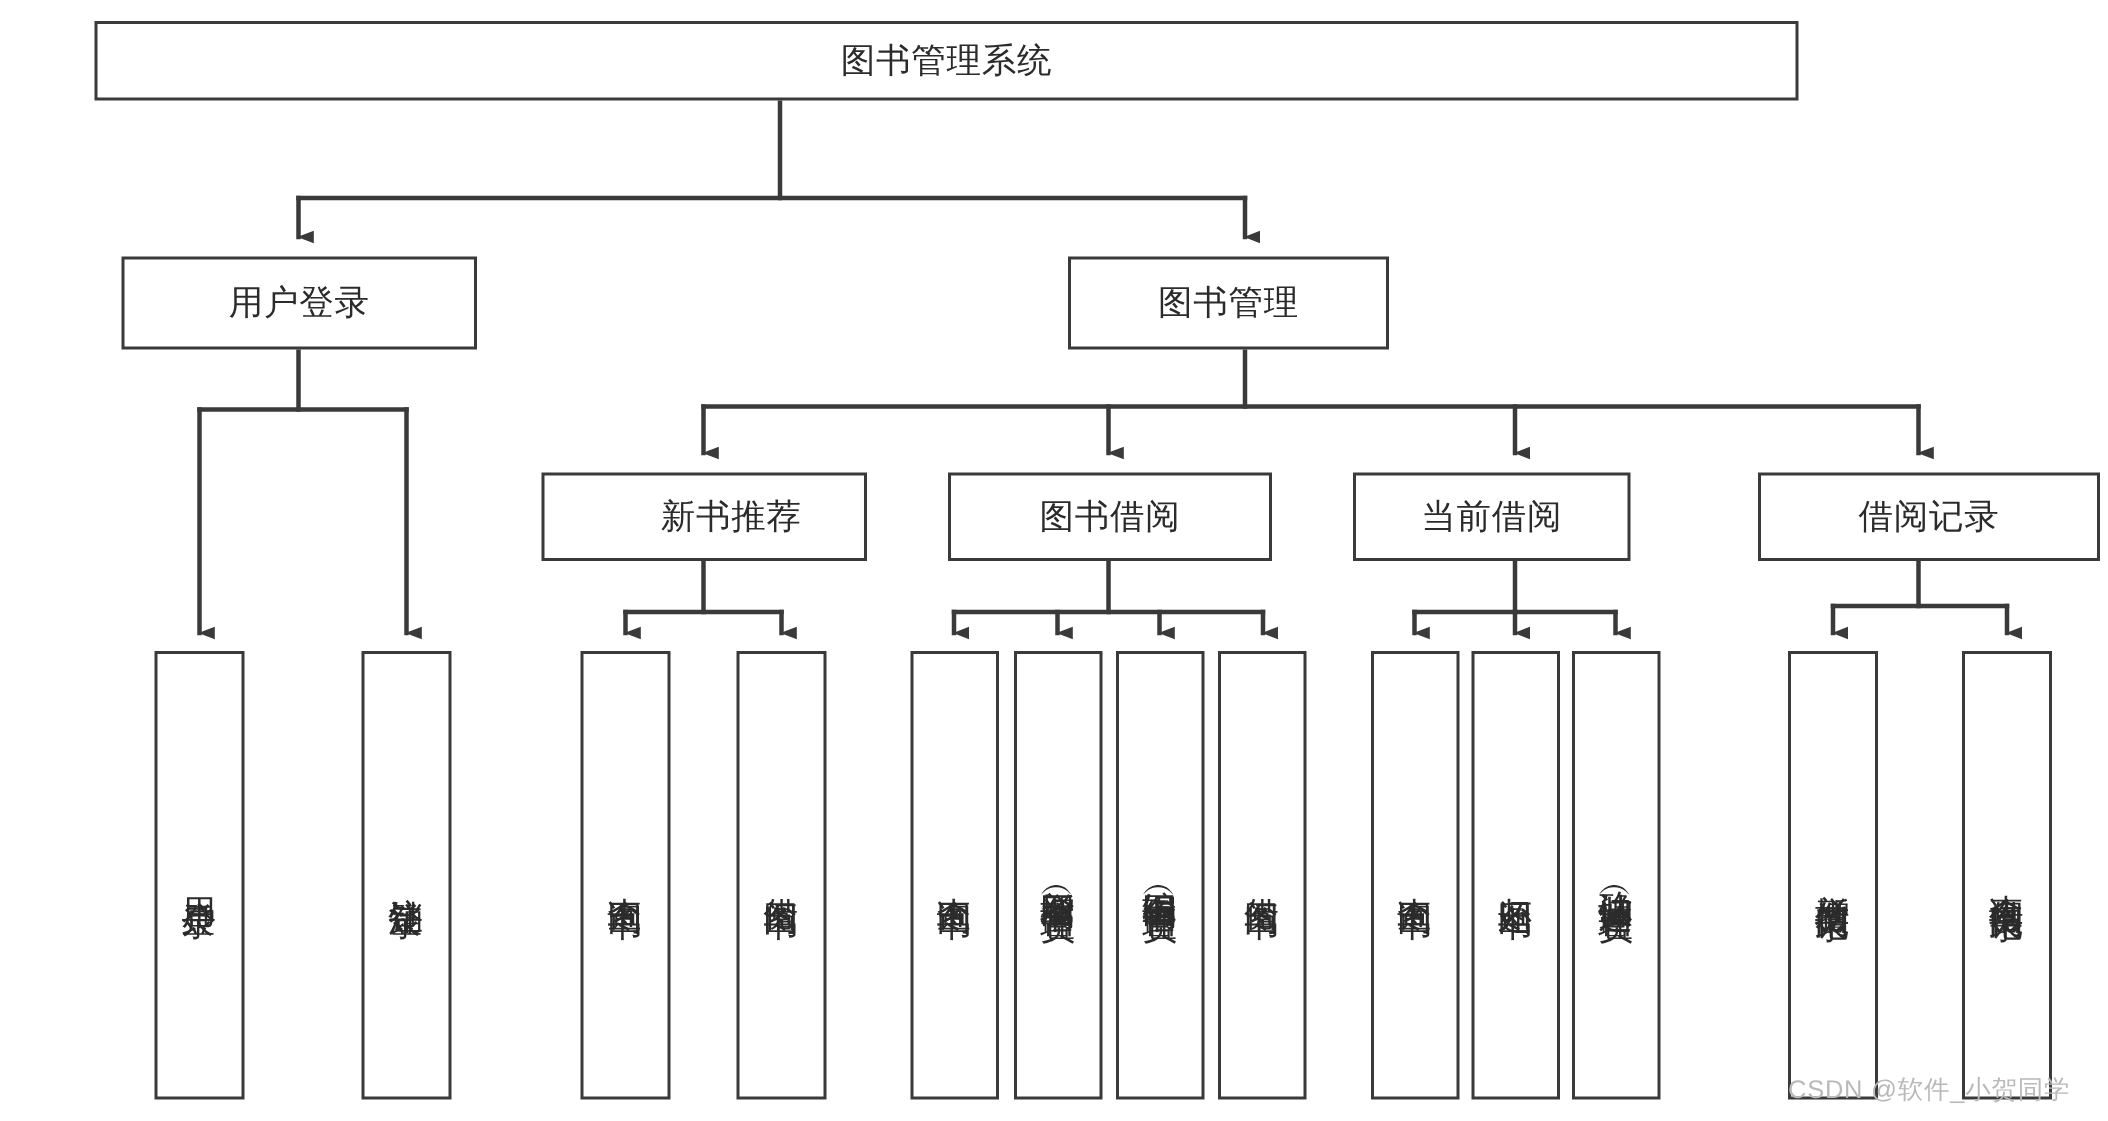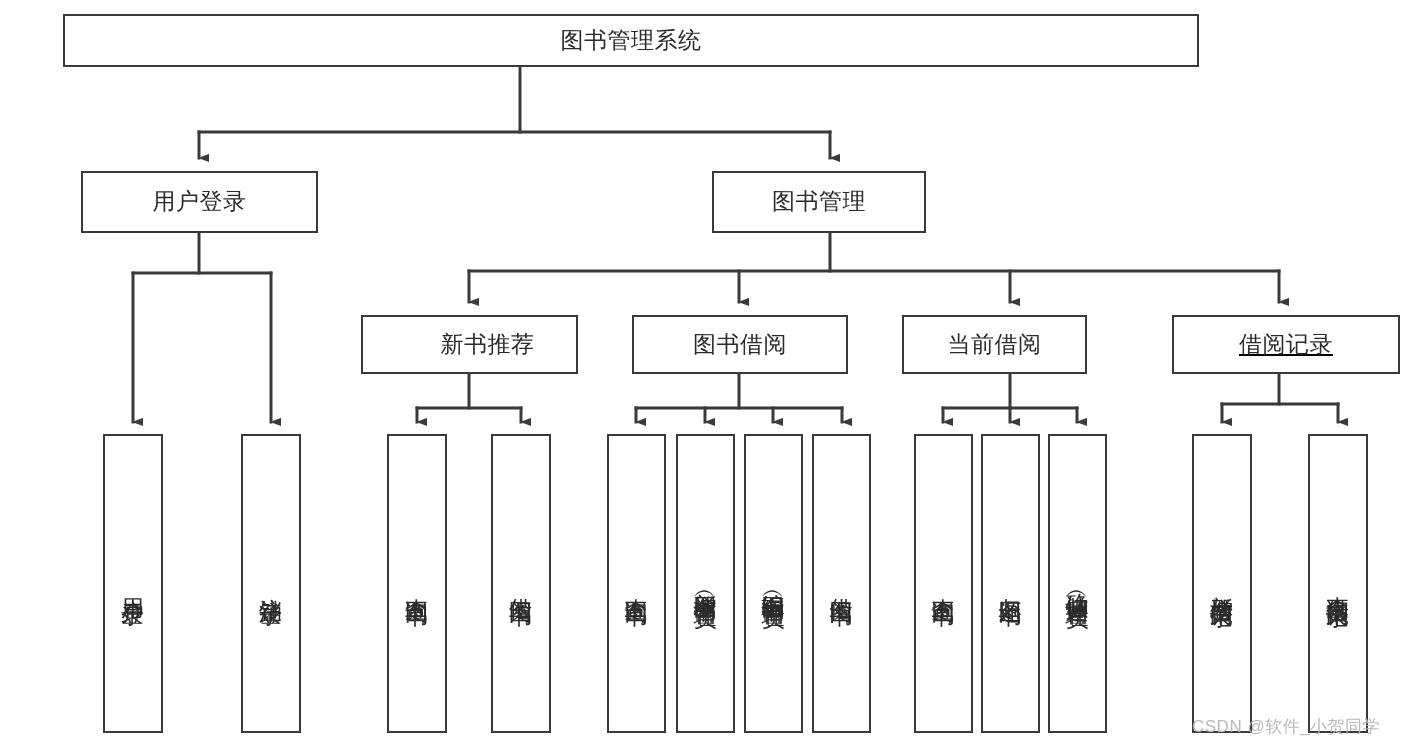--- a/index.html
+++ b/index.html
@@ -135,21 +135,21 @@
 
   <div class="node-box" style="left:361px; top:315px; width:217px; height:59px;padding-left:36px;">
     <span class="node-label-h">新书推荐</span>
   </div>
   <div class="node-box" style="left:632px; top:315px; width:216px; height:59px;">
     <span class="node-label-h">图书借阅</span>
   </div>
   <div class="node-box" style="left:902px; top:315px; width:185px; height:59px;">
     <span class="node-label-h">当前借阅</span>
   </div>
-  <div class="node-box" style="left:1172px; top:315px; width:228px; height:59px;text-decoration:underline;">
+  <div class="node-box" style="left:1172px; top:315px; width:228px; height:59px;">
     <span class="node-label-h">借阅记录</span>
   </div>
 
   <div class="node-box" style="left:103px; top:434px; width:60px; height:299px;">
     <span class="node-label-v">用户登录</span>
   </div>
   <div class="node-box" style="left:241px; top:434px; width:60px; height:299px;">
     <span class="node-label-v">注销登录</span>
   </div>
 

